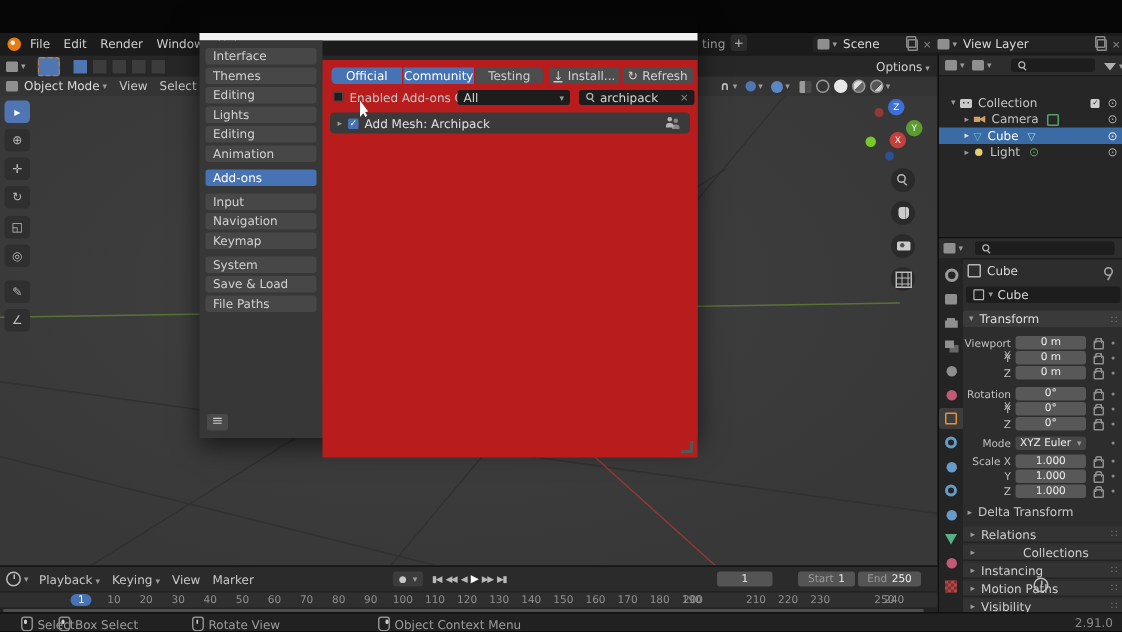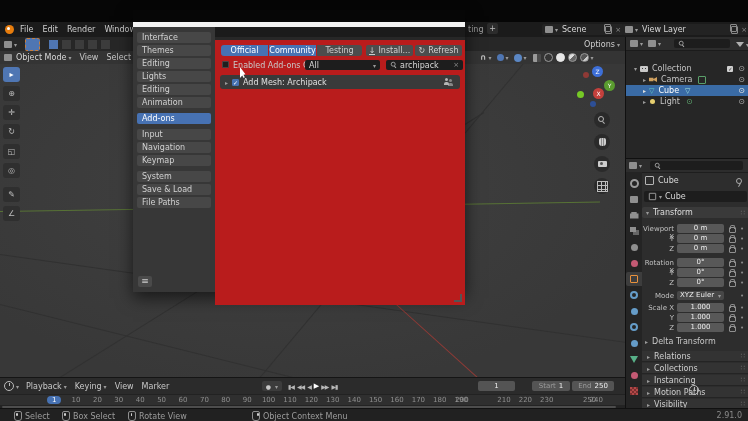--- a/index.html
+++ b/index.html
@@ -476,21 +476,21 @@
       <div class="abs flex" style="left:3px;top:165px;">
         <span class="exp">▸</span>
         <span style="margin-left:4px;">Delta Transform</span>
       </div>
       <div id="cpanels">
           <div class="cpanel" style="top: 179px;">
             <span class="exp">▸</span>
             <span style="margin-left:4px;">Relations</span>
             <span class="grip2">∷</span>
           </div>
-          <div class="cpanel" style="top: 191px;">
+          <div class="cpanel" style="top: 191px; gap: 28px;">
             <span class="exp">▸</span>
             <span style="margin-left:4px;">Collections</span>
             <span class="grip2">∷</span>
           </div>
           <div class="cpanel" style="top: 203px;">
             <span class="exp">▸</span>
             <span style="margin-left:4px;">Instancing</span>
             <span class="grip2">∷</span>
           </div>
           <div class="cpanel" style="top: 215px;">
@@ -571,21 +571,21 @@
       </div>
   </div>
 
   <div id="statusbar" class="abs">
     <span class="hint" style="left:14px;">
         <span class="mico m-left">
           <i></i>
         </span>
         <span>Select</span>
       </span>
-    <span class="hint" style="left:62px;">
+    <span class="hint" style="left:39px;">
         <span class="mico m-left">
           <i></i>
         </span>
         <span>Box Select</span>
       </span>
     <span class="hint" style="left:128px;">
         <span class="mico m-mid">
           <i></i>
         </span>
         <span>Rotate View</span>

